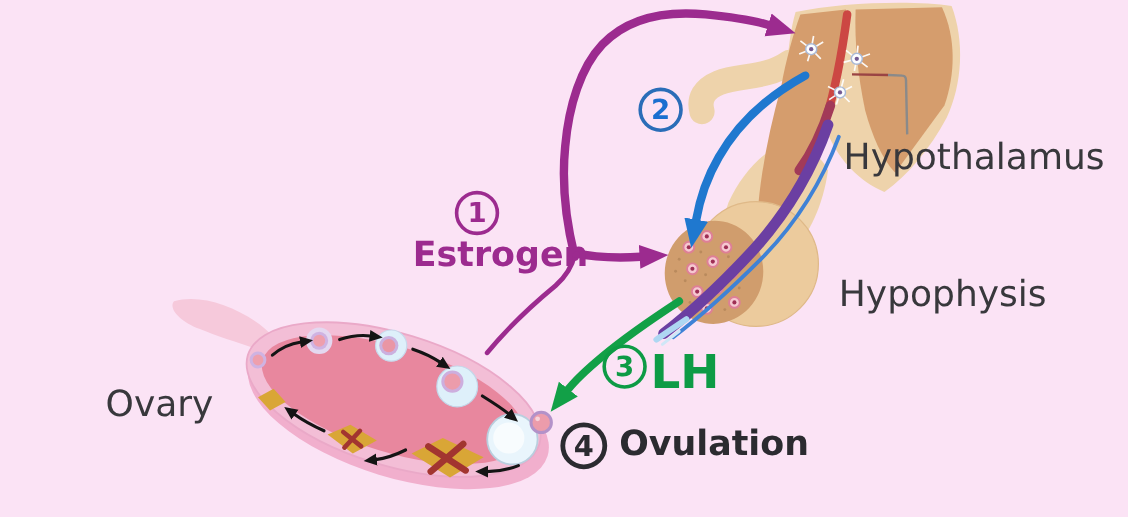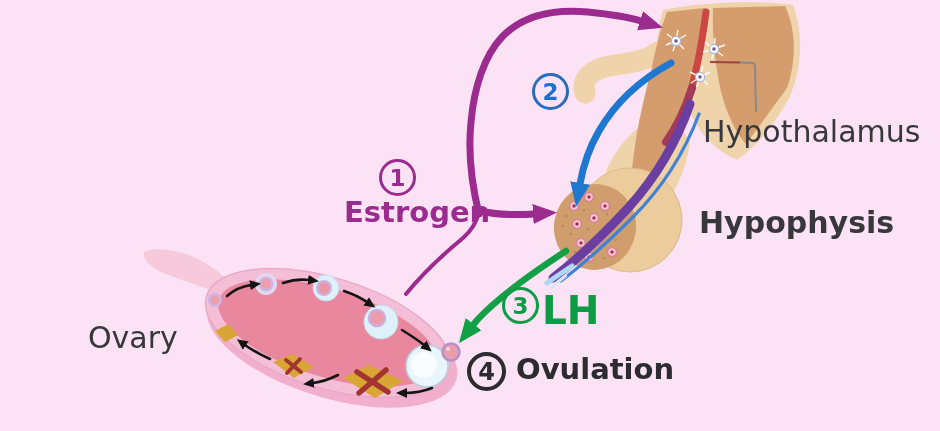--- a/index.html
+++ b/index.html
@@ -7,21 +7,21 @@
   .stage{position:relative;width:940px;height:431px;background:#fbe3f5;overflow:hidden;}
   .stage svg{position:absolute;left:0;top:0;}
   .lbl{position:absolute;line-height:1;white-space:nowrap;}
   .organ{font-size:30px;color:#38383c;}
   .step{font-weight:bold;}
   .estrogen-txt{left:311px;top:198px;font-size:29px;color:#9c2b8f;margin-left:33px;}
   .gnrh-txt{left:489px;top:114px;font-size:32px;color:#1a6fd0;}
   .lh-txt{left:542px;top:291px;font-size:39px;color:#0d9b45;}
   .ovulation-txt{left:516px;top:355px;font-size:29px;color:#2b2b30;font-weight:bold;}
   .hypothalamus-txt{left:703px;top:117px;}
-  .hypophysis-txt{left:699px;top:208px;font-weight:bold;}
+  .hypophysis-txt{left:699px;top:231px;}
   .ovary-txt{left:77px;top:323px;margin-left:11px;}
   .badge{position:absolute;border-radius:50%;display:flex;align-items:center;justify-content:center;
          font-weight:bold;background:transparent;box-sizing:border-box;}
   .badge1{left:379px;top:159px;width:37px;height:37px;border:3px solid #9c2b8f;color:#9c2b8f;font-size:23px;}
   .badge2{left:532px;top:73px;width:37px;height:37px;border:3px solid #2a6db8;color:#1a6fd0;font-size:23px;}
   .badge3{left:502px;top:287px;width:37px;height:37px;border:3px solid #0d9b45;color:#0d9b45;font-size:23px;}
   .badge4{left:467px;top:352px;width:39px;height:39px;border:4px solid #2b2b30;color:#2b2b30;font-size:24px;font-weight:800;}
 </style>
 </head>
 <body>

